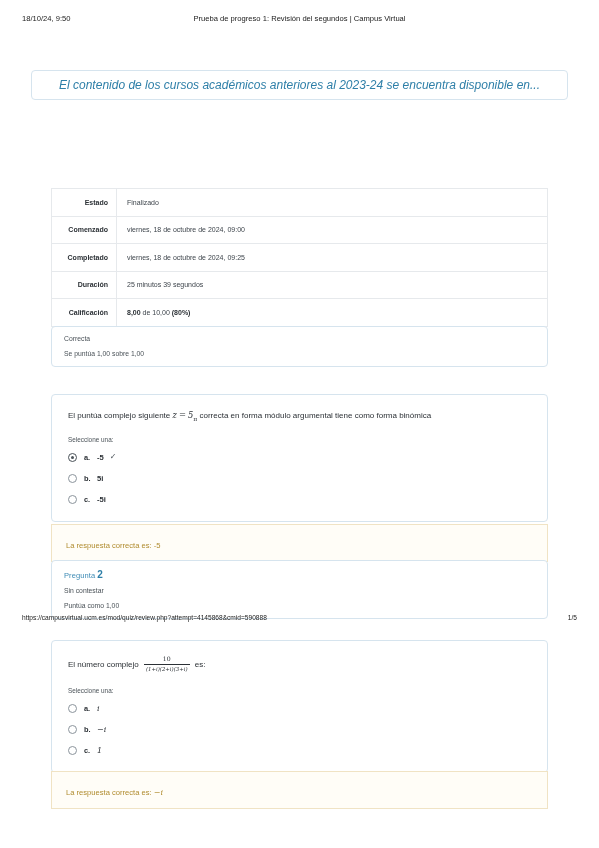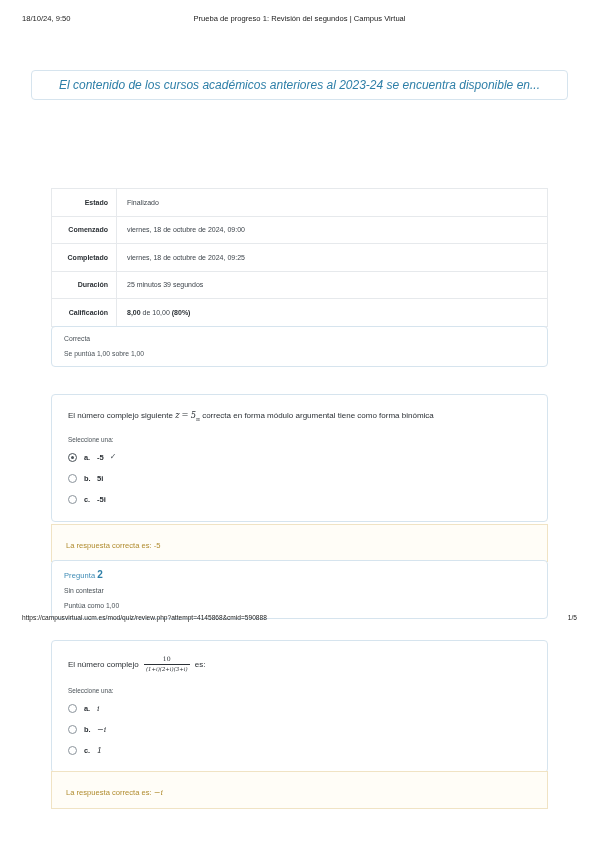--- a/index.html
+++ b/index.html
@@ -332,21 +332,21 @@
       <div class="summary-td"><b>8,00</b><span> de 10,00 </span><b>(80%)</b></div>
     </div>
   </div>
 
   <div class="qinfo" style="top:326px;">
     <div class="qstate">Correcta</div>
     <div class="qmark">Se puntúa 1,00 sobre 1,00</div>
   </div>
 
   <div class="qbody" style="top:394px;">
-    <div class="qtext"><span>El número complejo siguiente </span><span class="math"><span>z</span><span class="op">=</span><span>5</span><sub>π</sub></span><span> correcta en forma módulo argumental tiene como forma binómica</span></div>
+    <div class="qtext"><span>El puntúa complejo siguiente </span><span class="math"><span>z</span><span class="op">=</span><span>5</span><sub>π</sub></span><span> correcta en forma módulo argumental tiene como forma binómica</span></div>
 
     <div class="select-label">Seleccione una:</div>
 
     <div class="options">
       <div class="option">
         <span class="radio checked"></span>
         <span class="opt-letter">a.</span>
         <span class="opt-text">-5</span>
         <span class="tick">✓</span>
       </div>

